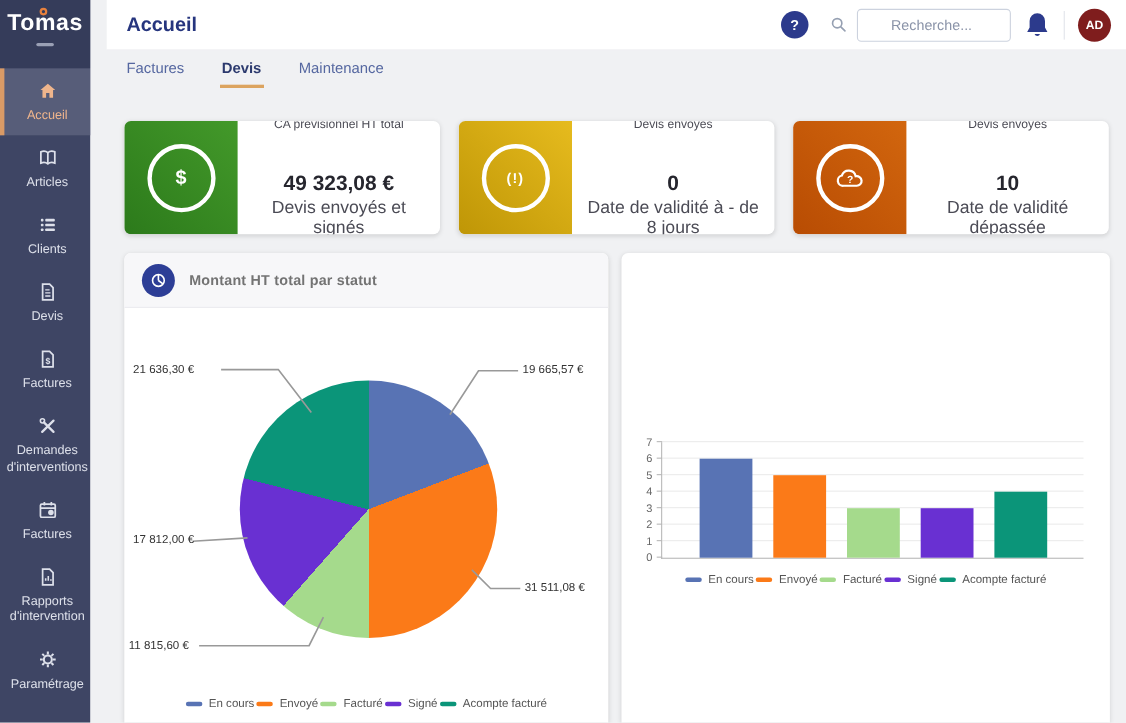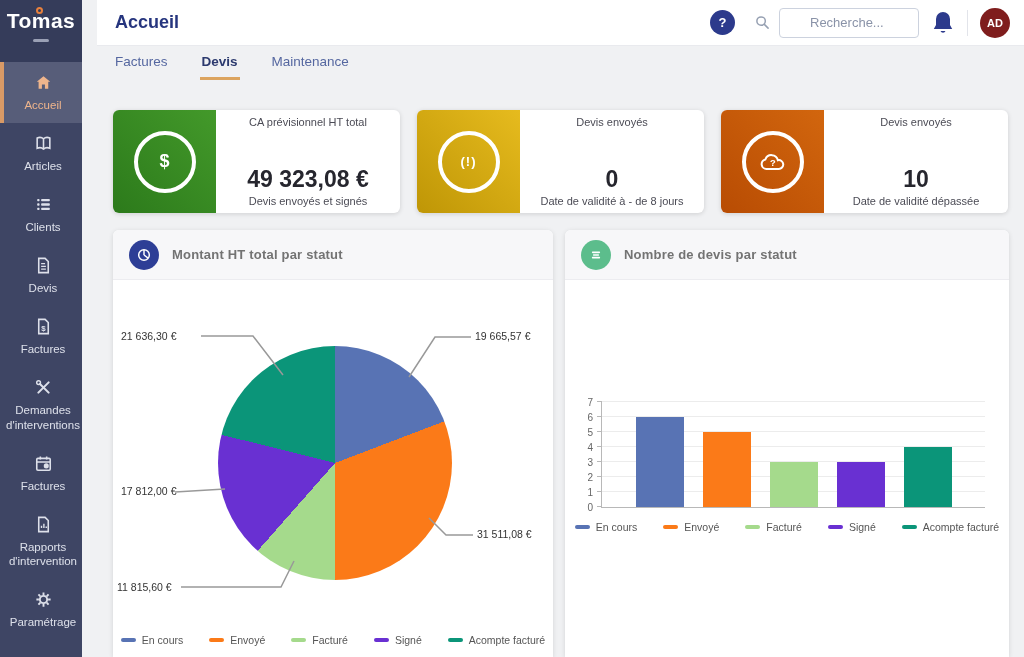--- a/index.html
+++ b/index.html
@@ -38,43 +38,43 @@
   .tab.active { color:#2c3a6e; font-weight:bold; border-bottom:3px solid #dca45f; }
 
   
   .kpi-row { position:absolute; left:113px; top:110px; width:896px; display:flex; gap:17px; }
   .kpi-card { width:287px; height:103px; background:#fff; border-radius:6px; box-shadow:0 1px 5px rgba(0,0,0,.14); display:flex; overflow:hidden; }
   .kpi-left { width:103px; height:103px; flex:none; display:flex; align-items:center; justify-content:center; }
   .kpi-ring { width:62px; height:62px; border:4px solid #fff; border-radius:50%; display:flex; align-items:center; justify-content:center; color:#fff; }
   .kpi-glyph { font-size:17px; font-weight:bold; color:#fff; display:flex; align-items:center; justify-content:center; }
   .kpi-right { flex:1; display:flex; flex-direction:column; align-items:center; justify-content:center; gap:2px; padding:4px 8px; text-align:center; }
   .kpi-title { font-size:11px; color:#4b4b55; }
-  .kpi-value { font-size:23px; font-weight:bold; color:#26262e;margin-top:36px; }
-  .kpi-sub { font-size:11px; color:#4b4b55; }
+  .kpi-value { font-size:19px; font-weight:bold; color:#26262e;margin-top:36px; }
+  .kpi-sub { font-size:16px; color:#4b4b55; }
 
   
   .chart-row { position:absolute; left:113px; top:230px; width:896px; height:427px; display:flex; gap:12px; }
   .chart-card { background:#fff; border-radius:6px 6px 0 0; box-shadow:0 1px 5px rgba(0,0,0,.12); position:relative; overflow:hidden; }
   .card-pie { width:440px; height:427px; }
   .card-bar { width:444px; height:427px; }
   .chart-head { height:50px; background:#f7f7f9; border-bottom:1px solid #ececf0; display:flex; align-items:center; gap:13px; padding:0 16px; }
   .chart-head-icon { width:30px; height:30px; border-radius:50%; flex:none; display:flex; align-items:center; justify-content:center; }
   .chart-title { font-size:13px; font-weight:bold; color:#737373; letter-spacing:.2px; }
 
   
   .pie { position:absolute; left:105px; top:116px; width:234px; height:234px; border-radius:50%; }
   .callout-label { position:absolute; font-size:10.5px; color:#333; white-space:nowrap; }
   .co-0 { left:362px; top:100px; }  
   .co-1 { left:364px; top:298px; }  
   .co-2 { left:4px;   top:351px; }  
   .co-3 { left:8px;   top:255px; }  
   .co-4 { left:8px;   top:100px; }  
   .callout-svg { position:absolute; left:0; top:0; pointer-events:none; }
 
-  .legend { position:absolute; left:0; right:0; display:flex; justify-content:center; gap:26px; }
+  .legend { position:absolute; left:0; right:0; display:flex; justify-content:center; gap:2px; }
   .legend-pie { top:404px; }
   .legend-bar { top:291px; }
   .legend-item { display:flex; align-items:center; gap:6px; cursor:pointer; }
   .legend-mark { width:15px; height:3.5px; border-radius:2px; display:inline-block; }
   .legend-text { font-size:10.5px; color:#555; }
 
   
   .bar-plot { position:absolute; left:36px; top:172px; width:384px; height:106px; border-left:1px solid #b8b8b8; border-bottom:1px solid #b8b8b8; }
   .gridline { position:absolute; left:0; right:0; height:1px; background:#ececec; }
   .tick { position:absolute; left:-5px; width:5px; height:1px; background:#b8b8b8; }
@@ -306,28 +306,20 @@
           <span class="legend-text">Signé</span>
         </span>
         <span class="legend-item">
           <span class="legend-mark" style="background: rgb(11, 149, 121);"></span>
           <span class="legend-text">Acompte facturé</span>
         </span>
       </div>
   </div>
 
   <div class="chart-card card-bar">
-    <div class="chart-head">
-      <span class="chart-head-icon" style="background:#5cbd8c">
-        <svg width="16" height="16" viewBox="0 0 24 24">
-            <path d="M7 8h10M8.5 12h7M7 16h10" stroke="#fff" stroke-width="2.4" stroke-linecap="round"></path>
-          </svg>
-      </span>
-      <span class="chart-title">Nombre de devis par statut</span>
-    </div>
 
     <div class="bar-plot">
         <div class="tick" style="bottom: 0%;"></div>
         <span class="ytick-label" style="bottom: calc(0% - 6px);">0</span>
         <div class="gridline" style="bottom: 14.2857%;"></div>
         <div class="tick" style="bottom: 14.2857%;"></div>
         <span class="ytick-label" style="bottom: calc(14.2857% - 6px);">1</span>
         <div class="gridline" style="bottom: 28.5714%;"></div>
         <div class="tick" style="bottom: 28.5714%;"></div>
         <span class="ytick-label" style="bottom: calc(28.5714% - 6px);">2</span>

